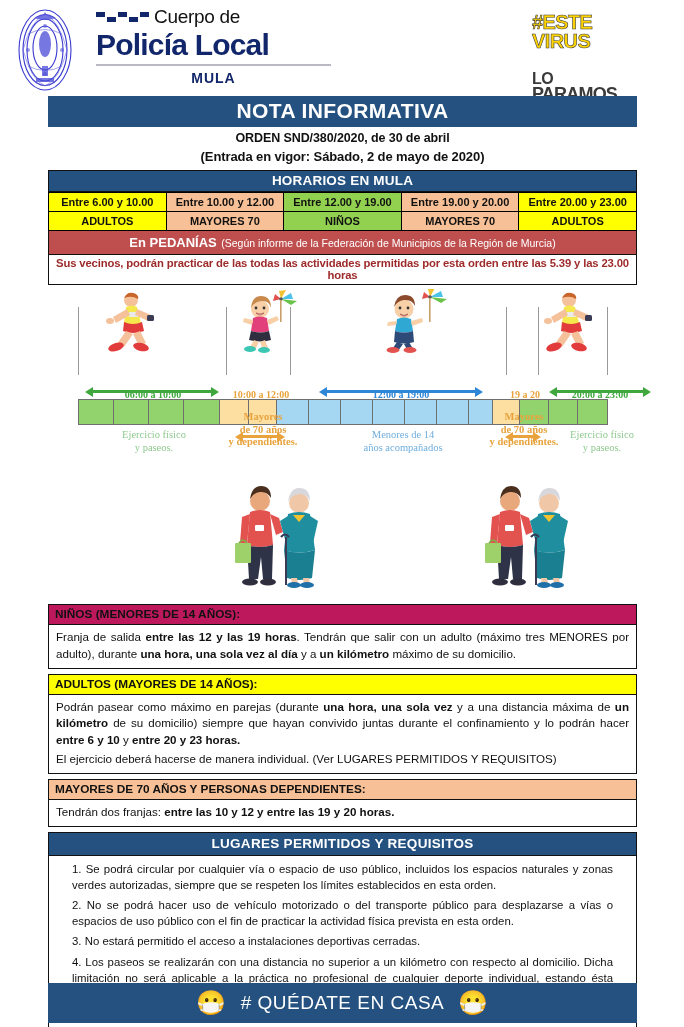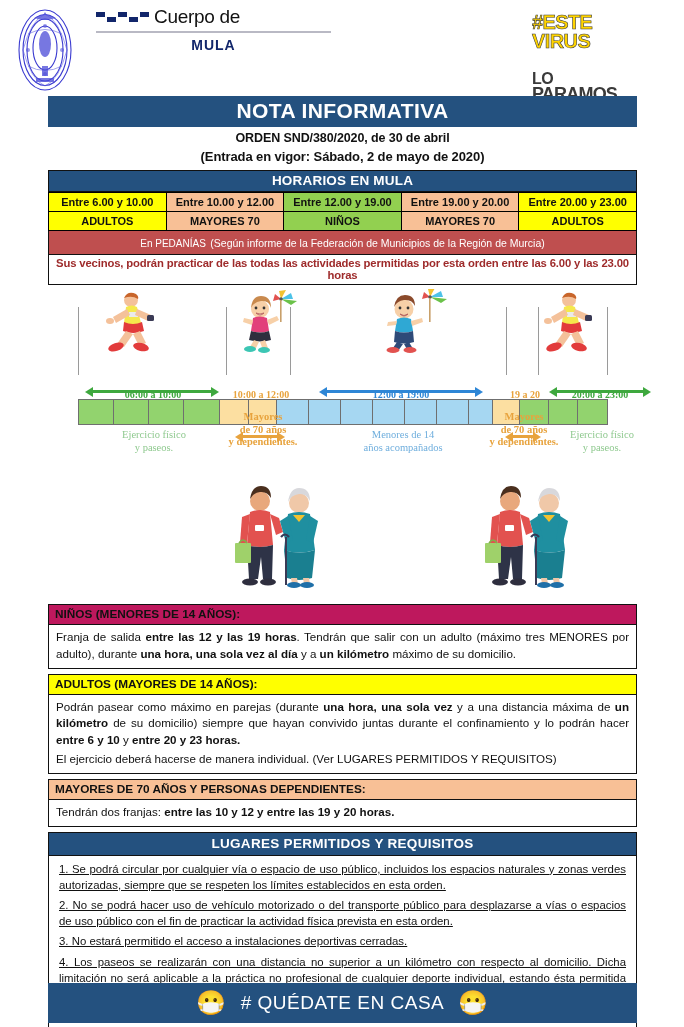--- a/index.html
+++ b/index.html
@@ -55,21 +55,21 @@
     font-weight:bold; padding:3px 0; color:#111;
   }
   .c-yellow { background:#FFFF00; }
   .c-peach  { background:#F8C096; }
   .c-green  { background:#92D050; }
 
   .ped-bar {
     background:#BF4F4F; color:#fff; text-align:center; padding:2px 0 3px;
     border:1px solid #111; border-top:none;
   }
-  .ped-bar .b { font-size:10px; font-weight:normal; }
+  .ped-bar .b { font-size:13px; font-weight:bold; }
   .ped-bar .s { font-size:10.5px; }
   .ped-sub {
     background:#fff; color:#9E2B2B; text-align:center; font-weight:bold;
     font-size:11.3px; padding:2px 0 3px; border:1px solid #111; border-top:none;
     letter-spacing:-0.15px;
   }
 
   
   .diagram { position:relative; height:310px; margin-top:4px; }
   .tl { position:absolute; left:30px; top:60px; width:530px; }
@@ -136,21 +136,21 @@
   .sec-b b { font-weight:bold; }
 
   .lug-bar {
     background:#24517f; color:#fff; text-align:center; font-size:13.5px;
     font-weight:bold; letter-spacing:0.3px; padding:3px 0 4px; border:1px solid #111;
   }
   .lug-body {
     border:1px solid #111; border-top:none; padding:5px 10px 6px;
     font-size:11.4px; line-height:1.42; text-align:justify; color:#111;
   }
-  .lug-body p { margin:0 0 4px;text-decoration:underline; }
+  .lug-body p { margin:0 13px 4px; }
 
   
   .footer {
     position:absolute; left:48px; top:983px; width:589px; height:40px;
     background:#24517f; display:flex; align-items:center; justify-content:center; gap:14px;
   }
   .emoji { font-size:24px; line-height:1; }
   .footer-txt { color:#fff; font-size:19px; letter-spacing:0.5px; }
 </style>
 </head>
@@ -191,20 +191,21 @@
     <div class="brand-top">
       <span class="dashes">
         <i></i>
           <i class="lo"></i>
           <i></i>
           <i class="lo"></i>
           <i></i>
       </span>
       <span class="cuerpo">Cuerpo de</span>
     </div>
+    <div class="policia">Policía Local</div>
     <div class="brand-rule"></div>
     <div class="mula">MULA</div>
   </div>
 
   <div class="campaign">
     <div class="l1">#ESTE</div>
     <div class="l2">VIRUS</div>
     <div class="l3">LO</div>
     <div class="l4">PARAMOS</div>
     <div class="l5">UNIDOS</div>
@@ -234,21 +235,21 @@
       <td class="c-peach">MAYORES 70</td>
       <td class="c-yellow">ADULTOS</td>
     </tr>
   </tbody>
     </table>
 
   <div class="ped-bar">
     <span class="b">En PEDANÍAS</span>
     <span class="s">(Según informe de la Federación de Municipios de la Región de Murcia)</span>
   </div>
-  <div class="ped-sub">Sus vecinos, podrán practicar de las todas las actividades permitidas por esta orden entre las 6.00 y las 23.00 horas</div>
+  <div class="ped-sub">Sus vecinos, podrán practicar de las todas las actividades permitidas por esta orden entre las 5.39 y las 23.00 horas</div>
 
   <div class="diagram">
 
     <div class="person" style="left:42px; top:2px;">
       <svg width="72" height="62" viewBox="0 0 72 62">
         <circle cx="41" cy="9" r="7" fill="#F4C19A"></circle>
         <path d="M34 7 q4 -8 12 -4 q3 2 2 5 q-6 -4 -14 -1z" fill="#C8652B"></path>
         <path d="M36 16 q6 -3 11 0 l4 16 q-9 4 -17 0z" fill="#F5E84C"></path>
         <rect x="39" y="21" width="9" height="5" fill="#EAEAEA"></rect>
         <path d="M34 31 q9 4 18 0 l2 9 q-11 4 -21 0z" fill="#E23B3B"></path>

